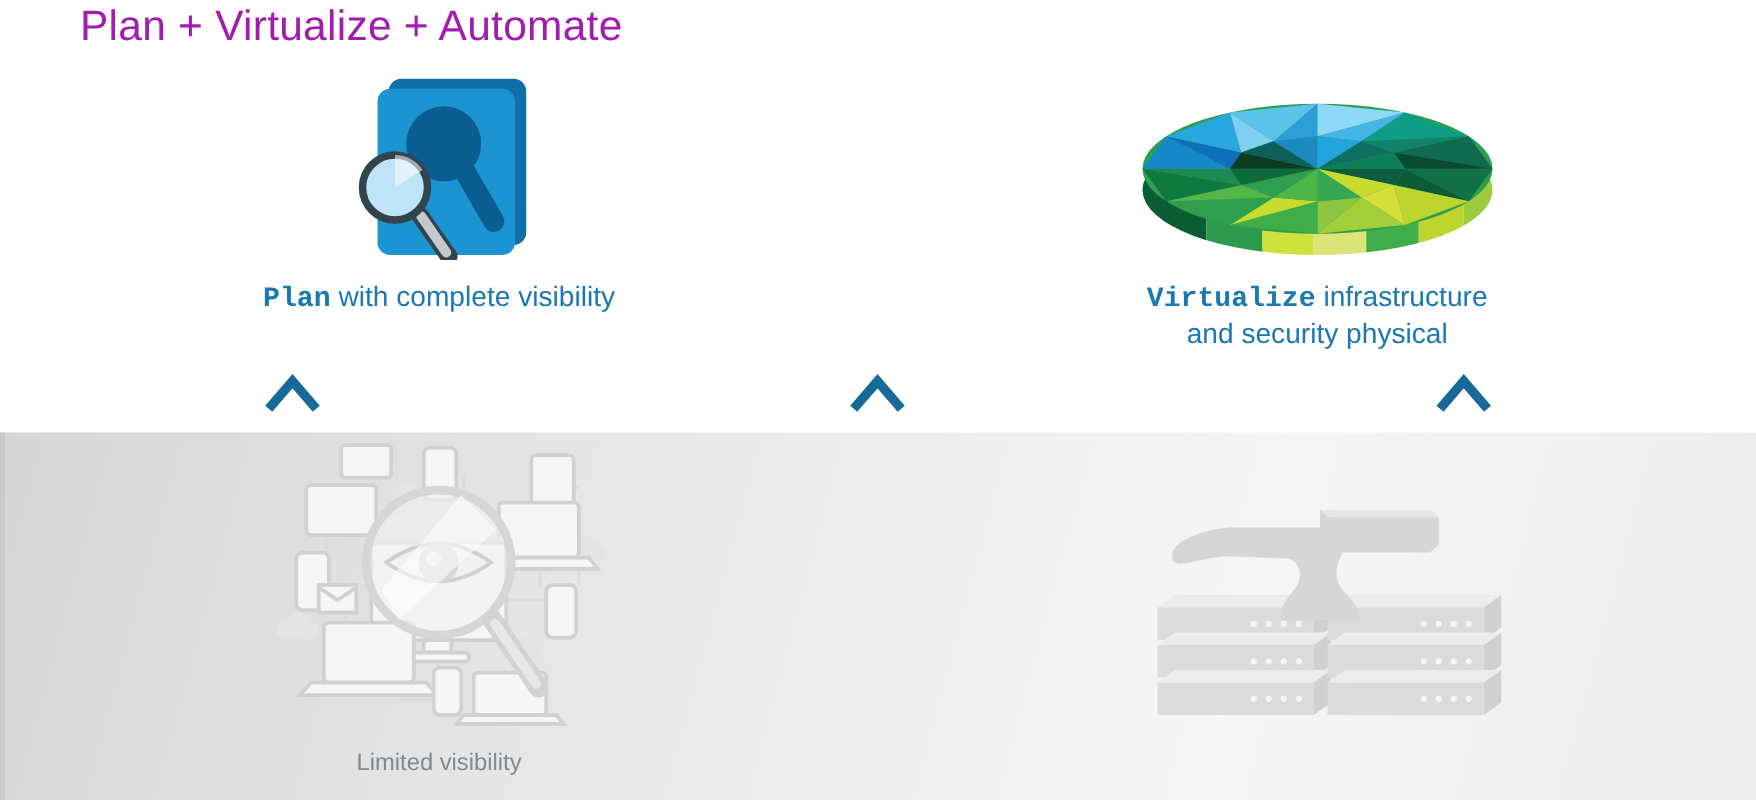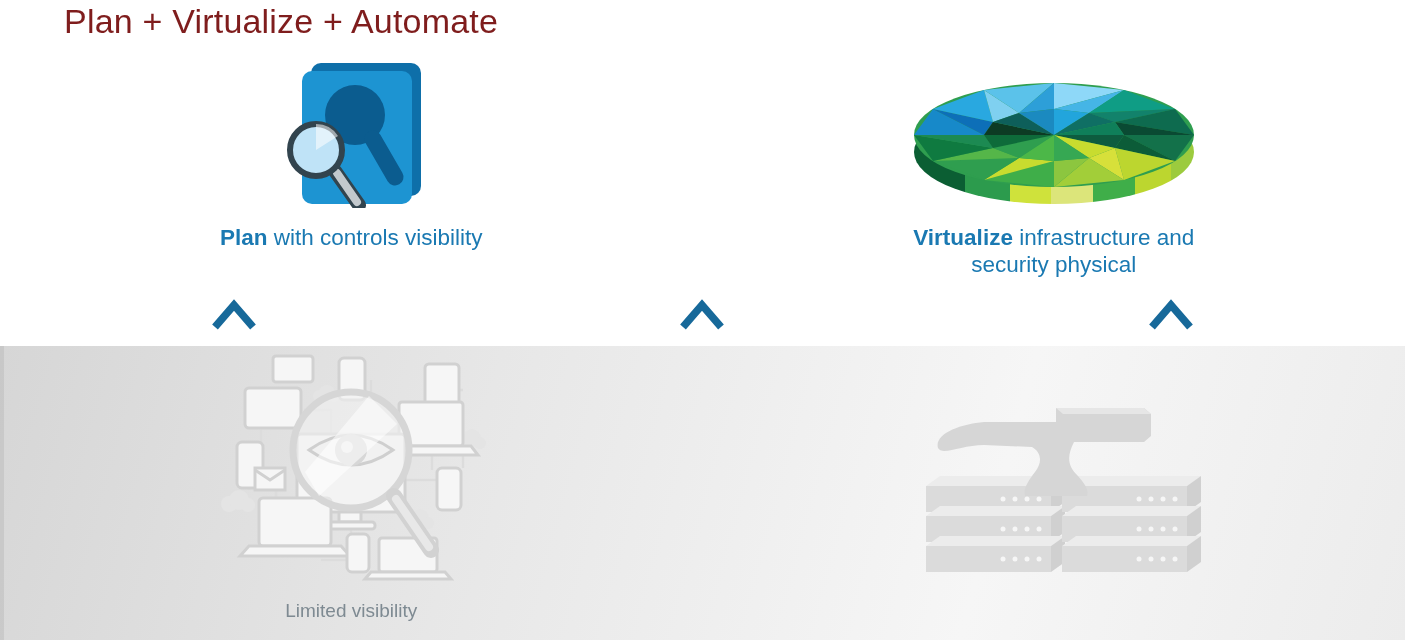--- a/index.html
+++ b/index.html
@@ -2,30 +2,30 @@
 <html><head>
 <meta charset="utf-8">
 <style>
   html,body { margin:0; padding:0; background:#fff; }
   .slide {
     position:relative; width:1405px; height:640px; overflow:hidden;
     background:#ffffff; font-family:"Liberation Sans", sans-serif;
   }
   .title {
     position:absolute; left:64px; top:2px;
-    font-size:34px; font-weight:400; color:#7f1d1d; letter-spacing:0.2px;
+    font-size:34px; font-weight:400; color:#a21caf; letter-spacing:0.2px;
   }
   .top-row { position:absolute; left:0; top:56px; width:100%; display:flex; }
   .top-col { flex:1 1 0; display:flex; flex-direction:column; align-items:center; }
   .icon-box { height:152px; display:flex; align-items:flex-end; justify-content:center; }
   .label {
     margin-top:16px; text-align:center; font-size:22.5px; line-height:1.22;
     color:#1a79b2;
   }
-  .label b { font-weight:bold; }
+  .label b { font-weight:bold;font-family:Liberation Mono, monospace; }
   .label.w2 { max-width:285px; }
   .label.w3 { max-width:250px; }
   .chevron-row { position:absolute; left:0; top:299px; width:100%; display:flex; }
   .chev-cell { flex:1 1 0; display:flex; justify-content:center; }
   .band {
     position:absolute; left:0; top:346px; width:100%; height:294px;
     background:linear-gradient(105deg,#d6d6d6 0%,#e7e7e7 34%,#f6f6f6 70%,#ececec 100%);
   }
   .band::before {
     content:""; position:absolute; left:0; top:0; width:4px; height:100%;
@@ -56,21 +56,21 @@
           <rect x="31" y="13" width="110" height="133" rx="10" fill="#1d94d2"></rect>
           <circle cx="84" cy="57" r="30" fill="#0b5c8f"></circle>
           <line x1="102" y1="81" x2="124" y2="119" stroke="#0b5c8f" stroke-width="17" stroke-linecap="round"></line>
           <line x1="64" y1="113" x2="88" y2="147" stroke="#32444e" stroke-width="14" stroke-linecap="round"></line>
           <line x1="66" y1="115" x2="86" y2="144" stroke="#c3c9cd" stroke-width="8" stroke-linecap="round"></line>
           <circle cx="45" cy="92" r="26" fill="#bfe3f7" stroke="#32444e" stroke-width="6"></circle>
           <path d="M45,66 A26,26 0 0 1 67,78 L45,92 Z" fill="#ffffff" opacity="0.55"></path>
         </svg>
       </div>
       <div class="label w1">
-        <b>Plan</b><span> with controls visibility</span>
+        <b>Plan</b><span> with complete visibility</span>
       </div>
     </div>
 
     <div class="top-col">
       <div class="icon-box">
         <svg width="290" height="128" viewBox="0 0 290 128">
           <defs>
             <clipPath id="rimClip">
                 <ellipse cx="145" cy="72" rx="140" ry="52"></ellipse>
               </clipPath>

